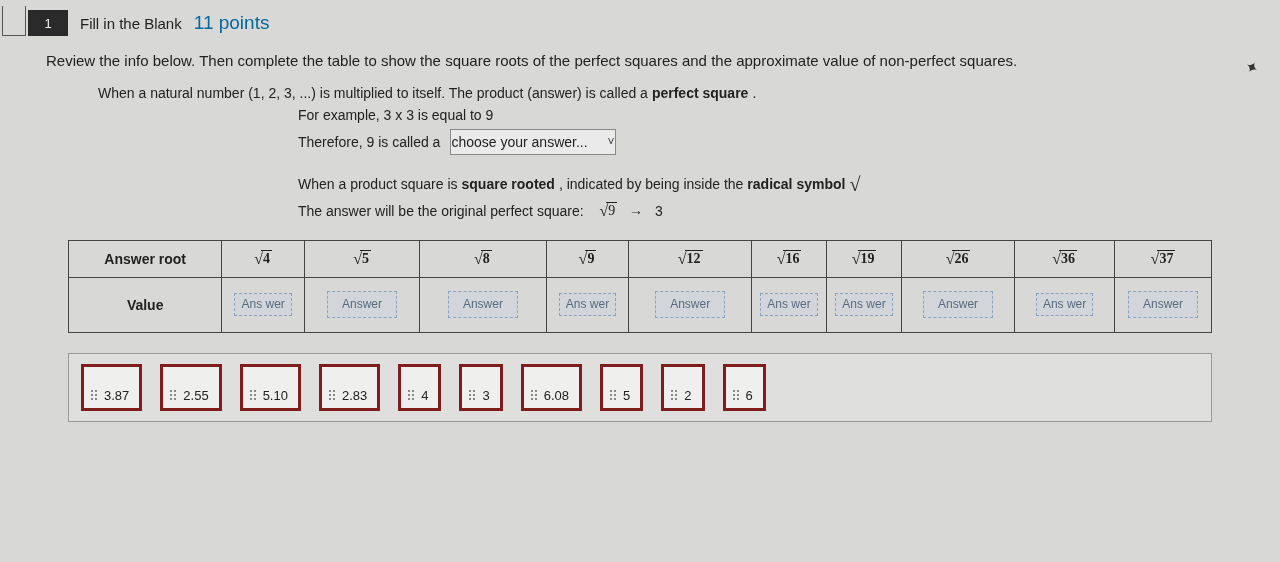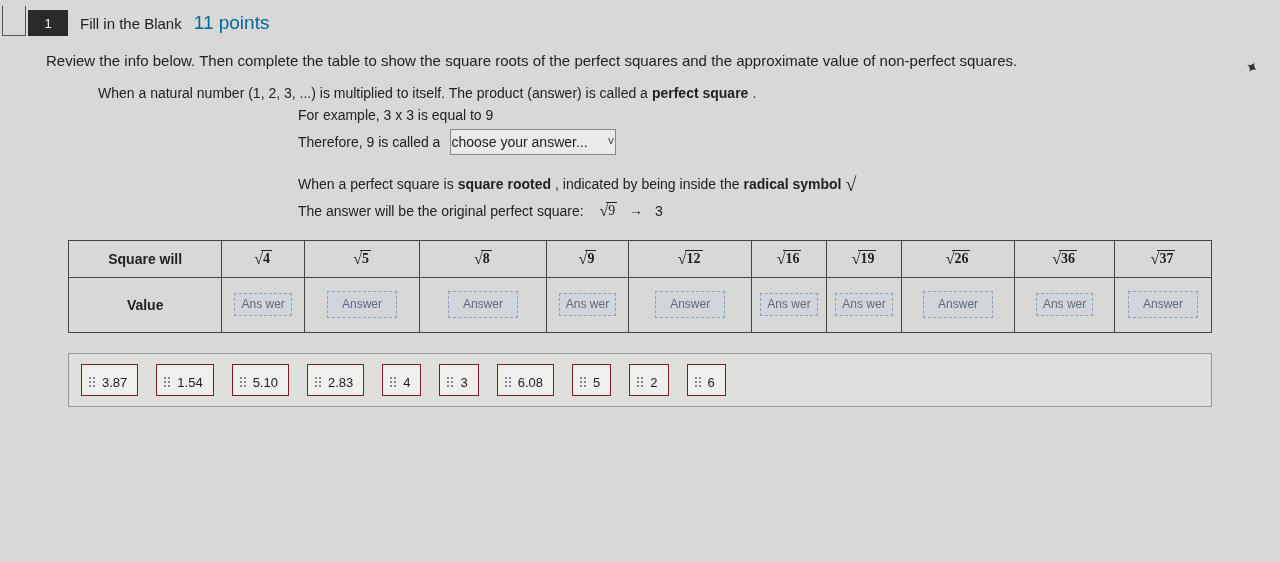--- a/index.html
+++ b/index.html
@@ -109,23 +109,23 @@
   .wide { min-width: 60px; padding:6px 14px;}
   .answer-bank {
     margin: 20px 60px 0 60px;
     border: 1px solid #999;
     background: rgba(240,240,240,0.3);
     padding: 10px 12px;
     display: flex;
     gap: 18px;
   }
   .bank-item {
-    border: 1px solid #7f1d1d;
+    border: 3px solid #7f1d1d;
     background: rgba(255,255,255,0.5);
-    padding: 10px 10px 5px 6px;
+    padding: 21px 10px 5px 6px;
     display: flex;
     align-items: center;
     gap: 6px;
     font-size: 13px;
     cursor: grab;
   }
   .grip {
     display: inline-block;
     width: 8px;
     height: 12px;
@@ -169,21 +169,21 @@
 
 <div class="indent2 line">
   <span>Therefore, 9 is called a</span>
   <span class="select-wrap">
     <span>choose your answer...</span>
     <span class="chev">˅</span>
   </span>
 </div>
 
 <div class="indent2 line" style="margin-top:18px">
-  <span>When a perfect square is </span>
+  <span>When a product square is </span>
   <span class="bold">square rooted</span>
   <span>, indicated by being inside the </span>
   <span class="bold">radical symbol</span>
   <span class="radical-large">√</span>
 </div>
 
 <div class="indent2 line">
   <span>The answer will be the original perfect square:</span>
   &nbsp;&nbsp;
   <span class="radical">
@@ -191,21 +191,21 @@
       <span class="radicand">9</span>
   </span>
   &nbsp;
   <span class="arrow">→</span>
   &nbsp;
   <span>3</span>
 </div>
 
 <div class="table-box">
   <div class="trow">
-    <div class="tcell label-cell">Square will</div>
+    <div class="tcell label-cell">Answer root</div>
     <div class="tcell hcell c1">
         <span class="radical">
           <span class="surd">√</span>
           <span class="radicand">4</span>
         </span>
       </div>
     <div class="tcell hcell c2">
         <span class="radical">
           <span class="surd">√</span>
           <span class="radicand">5</span>
@@ -295,21 +295,21 @@
   </div>
 </div>
 
 <div class="answer-bank">
   <div class="bank-item">
       <span class="grip"></span>
       <span>3.87</span>
     </div>
   <div class="bank-item">
       <span class="grip"></span>
-      <span>1.54</span>
+      <span>2.55</span>
     </div>
   <div class="bank-item">
       <span class="grip"></span>
       <span>5.10</span>
     </div>
   <div class="bank-item">
       <span class="grip"></span>
       <span>2.83</span>
     </div>
   <div class="bank-item">

